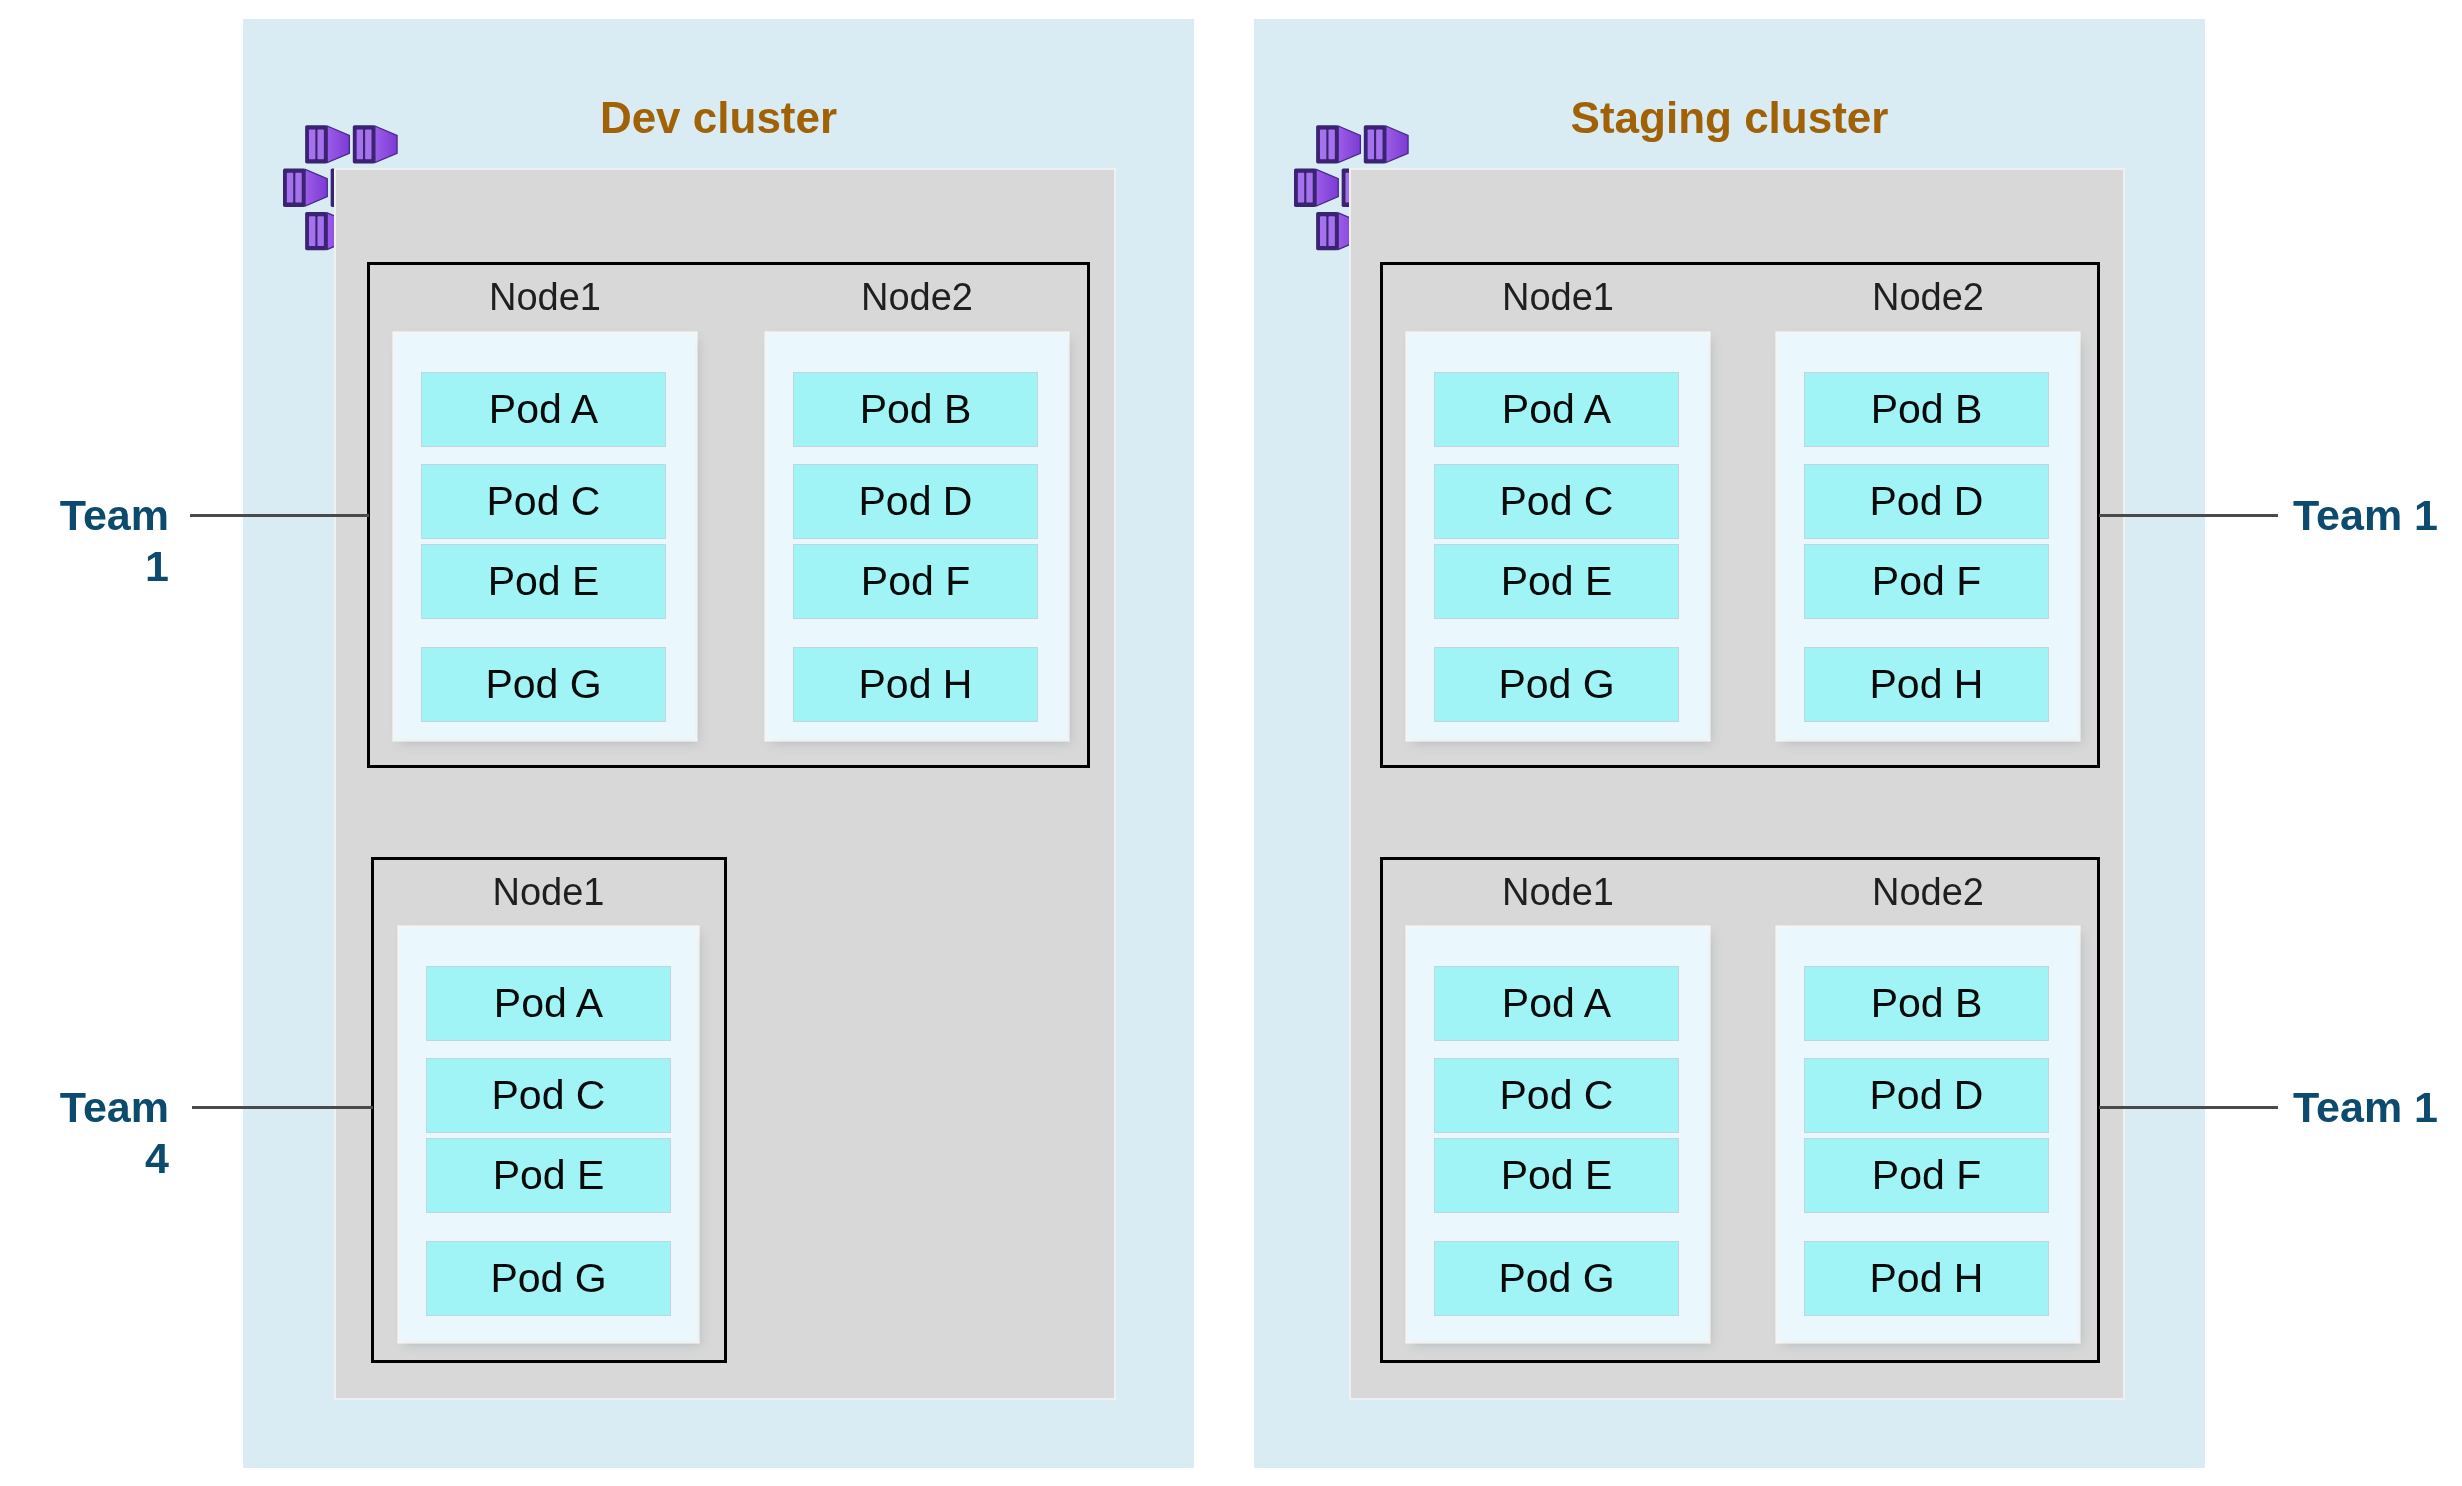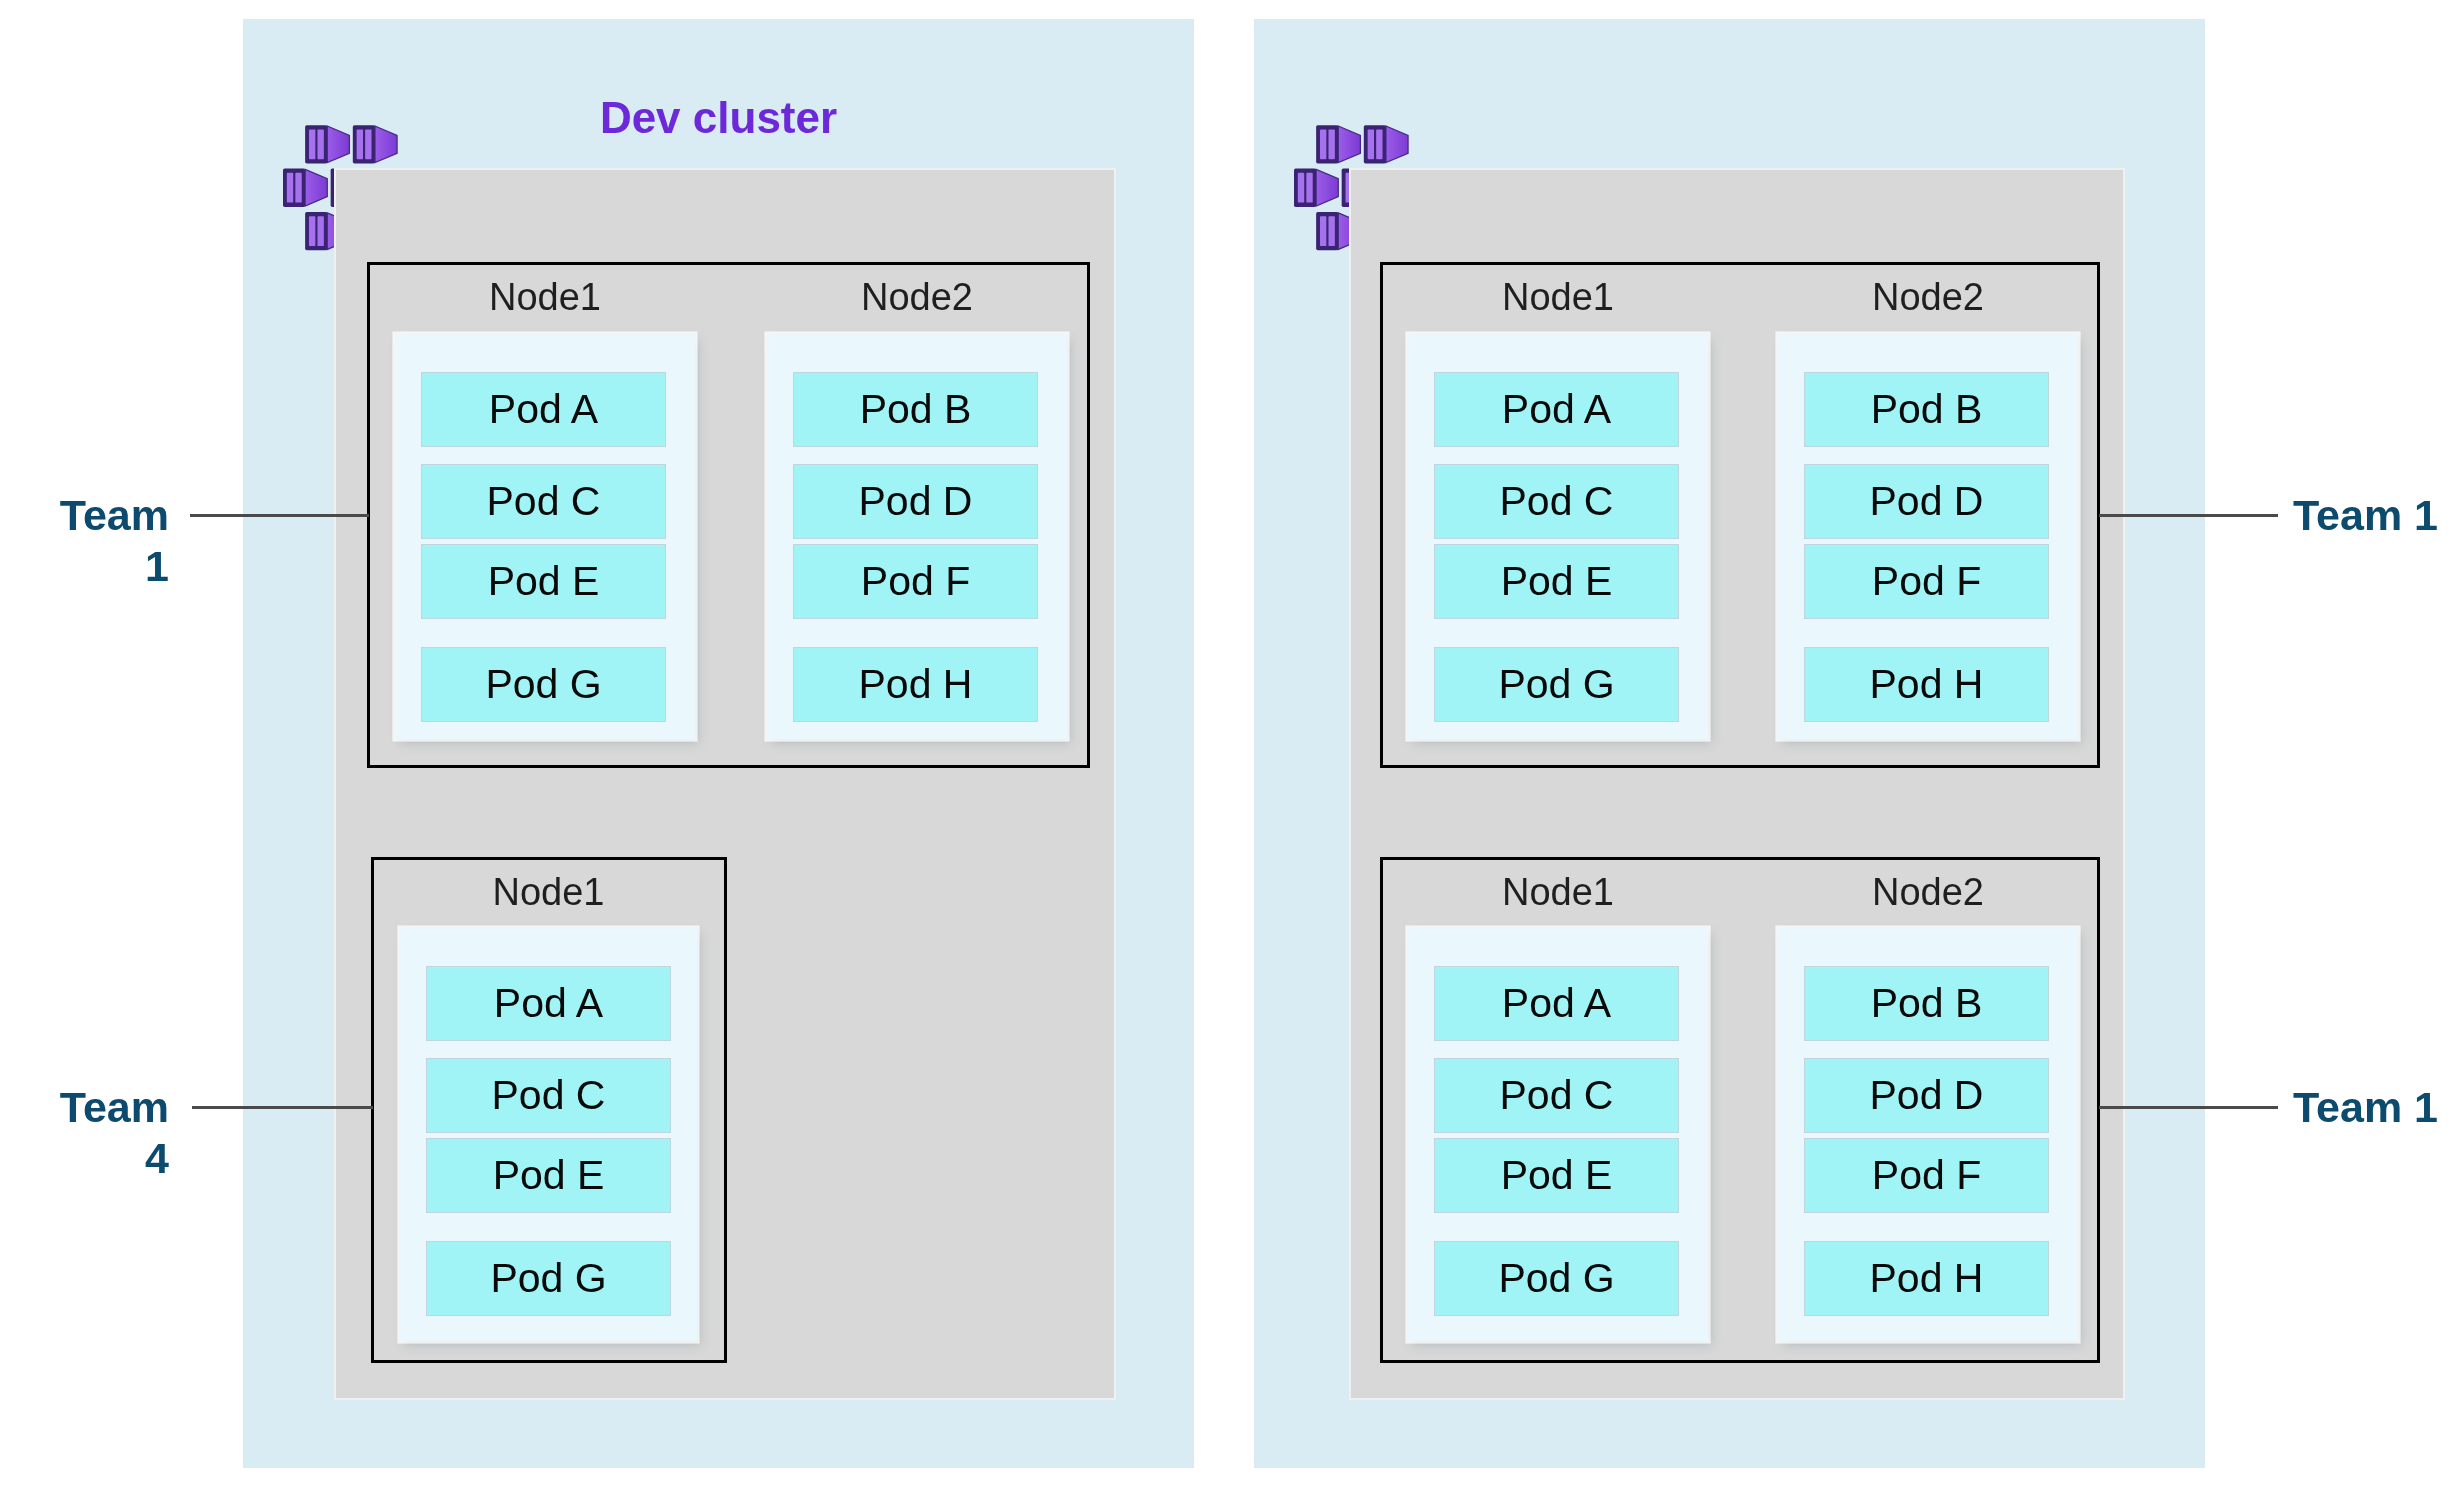--- a/index.html
+++ b/index.html
@@ -3,21 +3,21 @@
 <meta charset="utf-8">
 <style>
   html,body{margin:0;padding:0;background:#ffffff;}
   .canvas{
     position:relative;width:2462px;height:1486px;background:#ffffff;
     font-family:"Liberation Sans",sans-serif;color:#0a0a0a;overflow:hidden;
   }
   .cluster{position:absolute;background:#d9ecf3;}
   .cluster-title{
     position:absolute;left:0;right:0;top:75px;margin:0;text-align:center;
-    font-size:44px;font-weight:700;color:#6d28d9;line-height:48px;
+    font-size:44px;font-weight:700;color:#a16207;line-height:48px;
   }
   .gray-box{position:absolute;background:#d8d8d8;border:2.6px solid #eff1f0;box-sizing:border-box;}
   .node-box{position:absolute;border:3.4px solid #000000;box-sizing:border-box;padding-left:28px;}
   .node-label{
     position:absolute;top:12px;text-align:center;font-size:38px;font-weight:400;
     color:#1f1f1f;line-height:41px;
   }
   .node-panel{
     position:absolute;background:#eaf8fd;
     box-shadow:0 0 0 2.6px rgba(255,255,255,0.75), 4.3px 5.1px 10.2px rgba(110,130,140,0.30);
@@ -97,20 +97,21 @@
     </div>
   </section>
 
   <div class="team-label right-edge" style="left:32px;top:490px;width:137px;">Team 1</div>
   <div class="team-line" style="left:190px;top:514px;width:179px;"></div>
 
   <div class="team-label right-edge" style="left:32px;top:1082px;width:137px;">Team 4</div>
   <div class="team-line" style="left:192px;top:1106px;width:181px;"></div>
 
   <section class="cluster" style="left:1254px;top:19px;width:951px;height:1449px;">
+    <h1 class="cluster-title">Staging cluster</h1>
 
     <svg class="icon" style="left:40px;top:106px;" width="143" height="128" viewBox="0 0 168 150">
       <defs>
         <linearGradient id="gradR" x1="0" y1="0" x2="1" y2="0">
           <stop offset="0" stop-color="#9b5de9"></stop>
             <stop offset="1" stop-color="#7c3ad3"></stop>
         </linearGradient>
         <g id="prismR">
           <polygon points="26,1 52,12 52,33 26,44" fill="url(#gradR)" stroke="#462a86" stroke-width="1.5"></polygon>
           <rect x="0" y="0" width="26" height="45" rx="2" fill="#3a2372"></rect>

